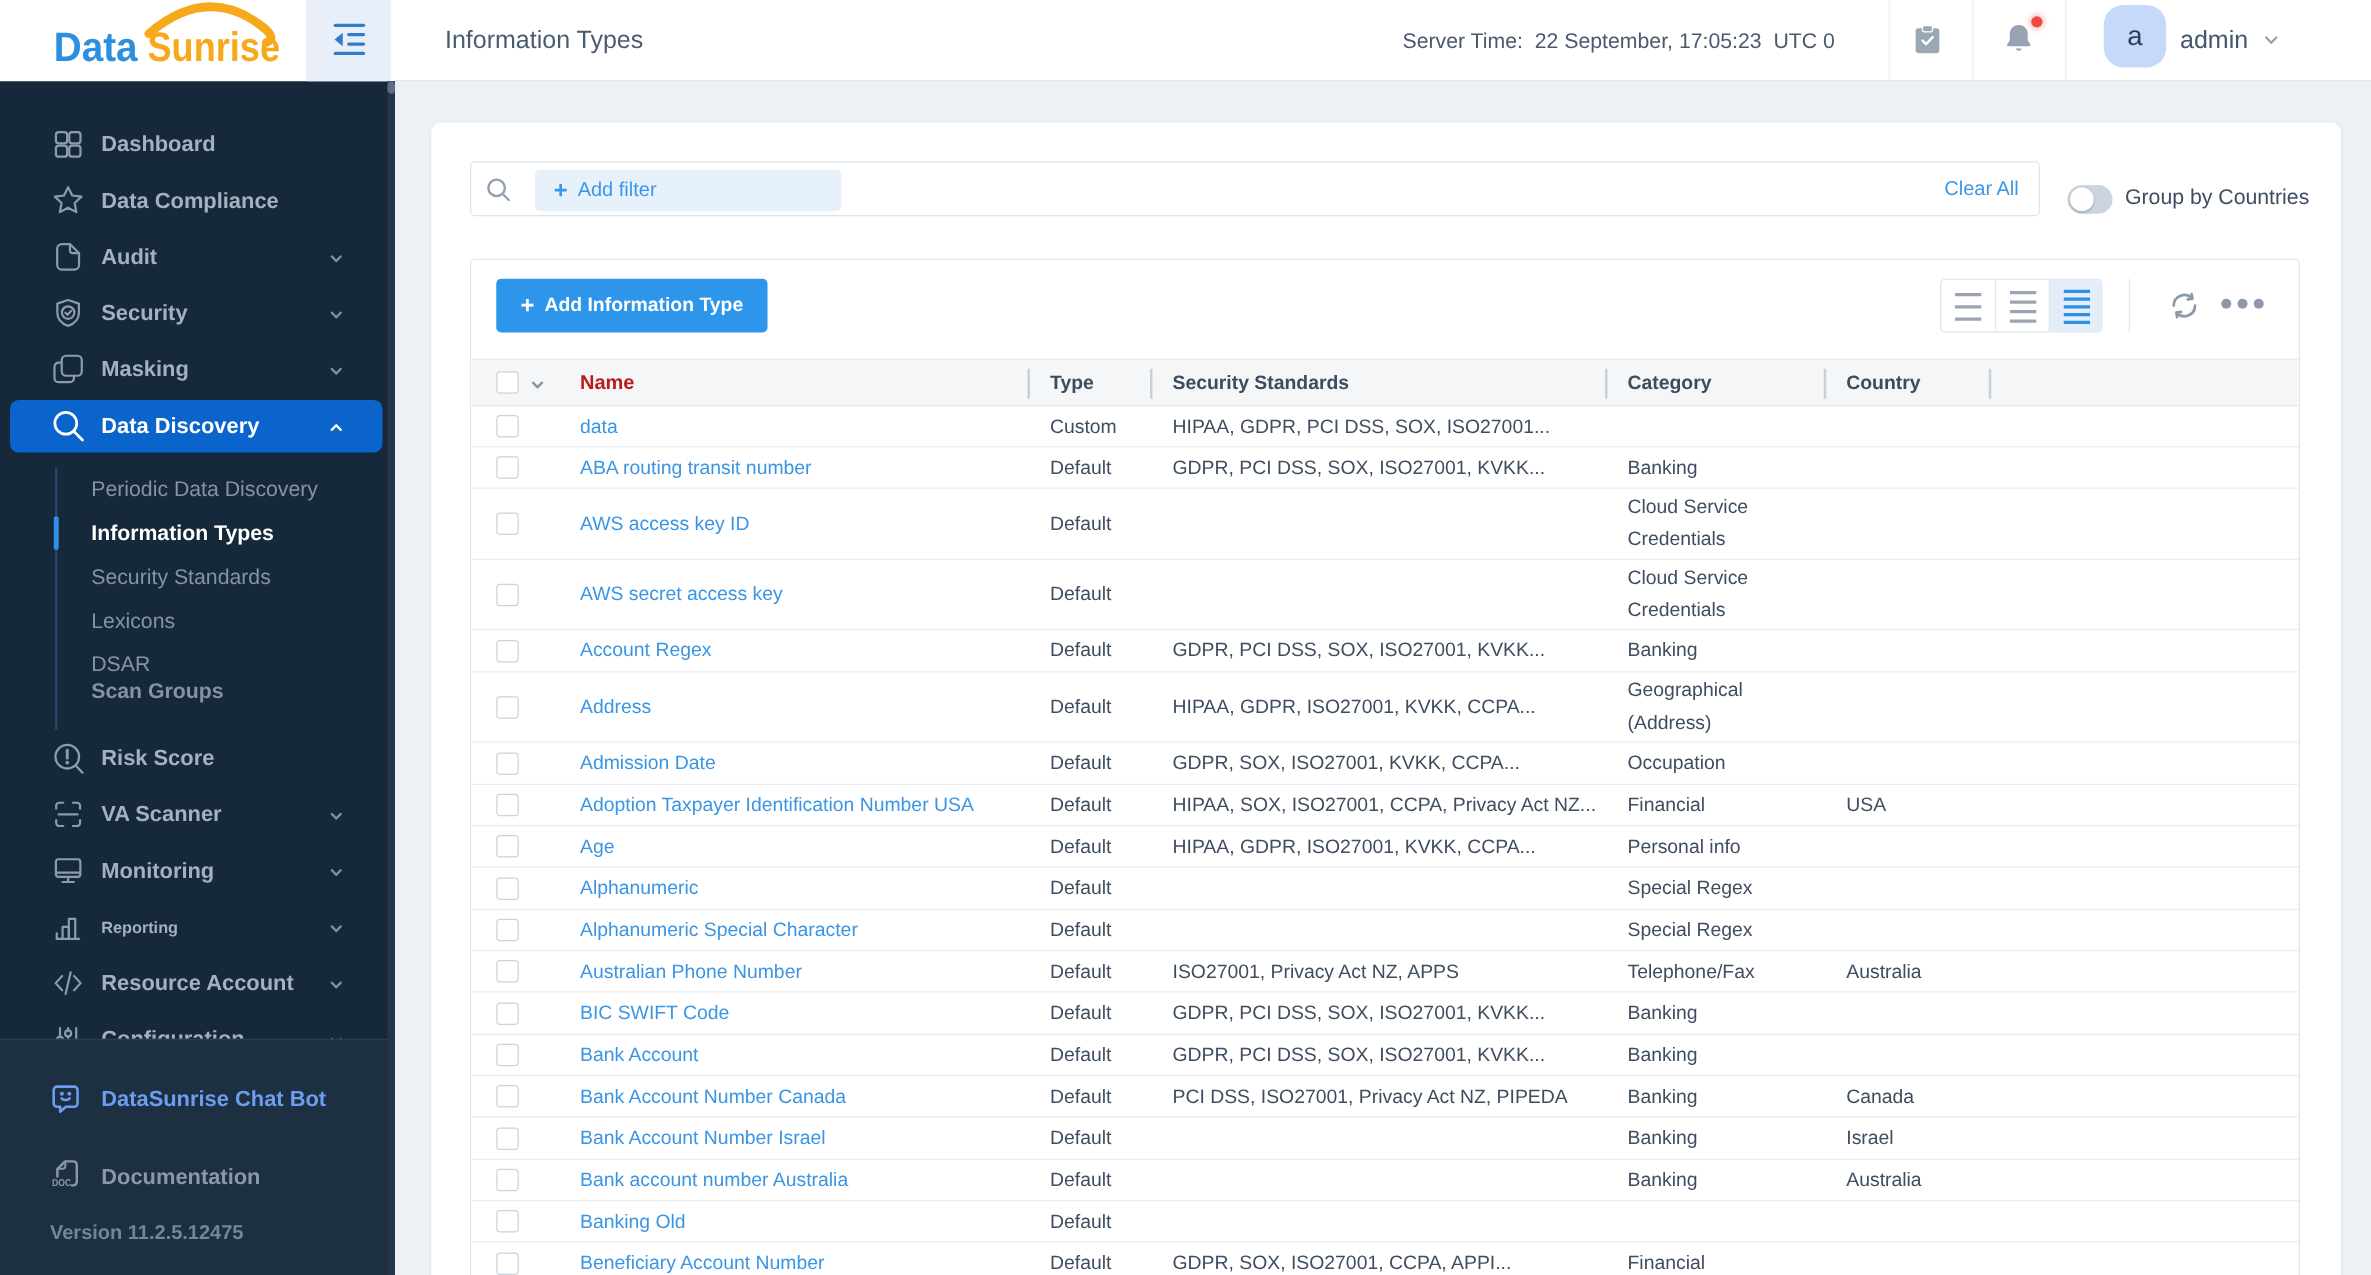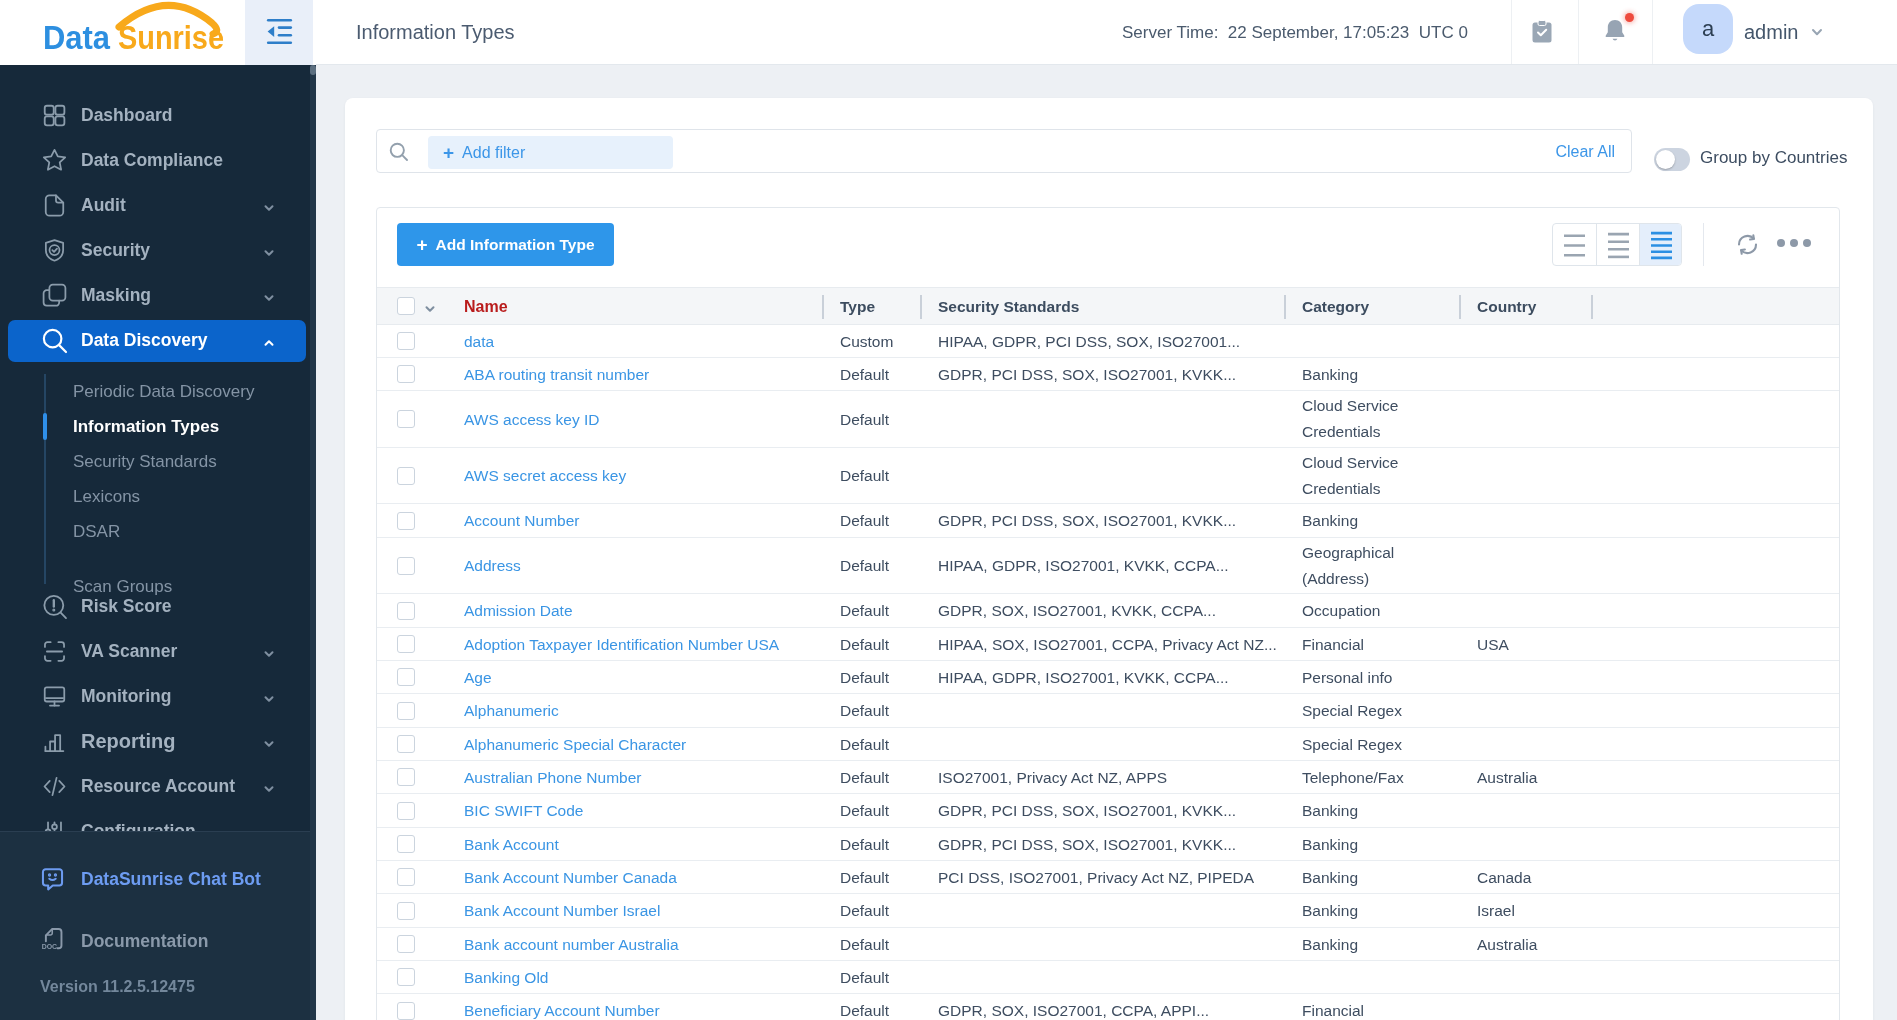--- a/index.html
+++ b/index.html
@@ -63,21 +63,21 @@
       <div style="position:absolute;left:263px;top:270px"><svg width="12" height="12" viewBox="0 0 12 12" fill="none" stroke="#fff" stroke-width="2" stroke-linecap="round" stroke-linejoin="round">
           <path d="M2.5 7.8 L6 4.2 L9.5 7.8"></path>
         </svg></div>
       <div class="abs" style="left:44px;top:309px;width:2px;height:210px;background:#254664"></div>
       <div class="abs" style="left:43px;top:348px;width:4px;height:27px;background:#2f8fe9;border-radius:2px"></div>
       <div style="position:absolute;left:73px;top:309px;height:35px;line-height:35px;font-size:17px;font-weight:400;color:#8494a5">Periodic Data Discovery</div>
       <div style="position:absolute;left:73px;top:344px;height:35px;line-height:35px;font-size:17px;font-weight:700;color:#ffffff">Information Types</div>
       <div style="position:absolute;left:73px;top:379px;height:35px;line-height:35px;font-size:17px;font-weight:400;color:#8494a5">Security Standards</div>
       <div style="position:absolute;left:73px;top:414px;height:35px;line-height:35px;font-size:17px;font-weight:400;color:#8494a5">Lexicons</div>
       <div style="position:absolute;left:73px;top:449px;height:35px;line-height:35px;font-size:17px;font-weight:400;color:#8494a5">DSAR</div>
-      <div style="position:absolute;left:73px;top:504px;height:35px;line-height:35px;font-size:17px;font-weight:400;color:#8494a5">Scan Groups</div>
+      <div style="position:absolute;left:73px;top:470px;height:35px;line-height:35px;font-size:17px;font-weight:700;color:#8494a5">Scan Groups</div>
       <div style="position:absolute;left:42px;top:529px;width:26px;height:26px"><svg width="26" height="26" viewBox="0 0 22 22" fill="none" stroke="#8b9cab" stroke-width="1.55" stroke-linecap="round" stroke-linejoin="round">
           <circle cx="10" cy="9.6" r="8"></circle>
           <path d="M16 15.9 L20.3 20.4"></path>
           <path d="M10 5.2 v5.4" stroke-width="2"></path>
           <circle cx="10" cy="13.6" r="0.5" fill="#8b9cab"></circle>
         </svg></div>
       <div style="position:absolute;left:81px;top:519px;height:45px;line-height:45px;font-size:17.5px;font-weight:700;color:#a4b2c0">Risk Score</div>
       <div style="position:absolute;left:42px;top:574px;width:26px;height:26px"><svg width="25" height="25" viewBox="0 0 22 22" fill="none" stroke="#8b9cab" stroke-width="1.55" stroke-linecap="round" stroke-linejoin="round">
           <path d="M2.6 7 V5 a2.2 2.2 0 0 1 2.2-2.2 h2.8"></path>
           <path d="M14.4 2.8 H17.2 a2.2 2.2 0 0 1 2.2 2.2 v2"></path>
@@ -98,21 +98,21 @@
       <div style="position:absolute;left:81px;top:609px;height:45px;line-height:45px;font-size:17.5px;font-weight:700;color:#a4b2c0">Monitoring</div>
       <div style="position:absolute;left:263px;top:626px"><svg width="12" height="12" viewBox="0 0 12 12" fill="none" stroke="#7f8fa0" stroke-width="2" stroke-linecap="round" stroke-linejoin="round">
           <path d="M2.5 4.2 L6 7.8 L9.5 4.2"></path>
         </svg></div>
       <div style="position:absolute;left:42px;top:664px;width:26px;height:26px"><svg width="25" height="25" viewBox="0 0 22 22" fill="none" stroke="#8b9cab" stroke-width="1.55" stroke-linecap="round" stroke-linejoin="round">
           <path d="M3 19.4 V15.6"></path>
           <path d="M7.1 19.4 V11 h4.4 v8.4"></path>
           <path d="M11.5 19.4 V5.4 h4.5 v14"></path>
           <path d="M3 19.4 h15.8"></path>
         </svg></div>
-      <div style="position:absolute;left:81px;top:654px;height:45px;line-height:45px;font-size:20px;font-weight:700;color:#a4b2c0">Reporting</div>
+      <div style="position:absolute;left:81px;top:654px;height:45px;line-height:45px;font-size:13px;font-weight:700;color:#a4b2c0">Reporting</div>
       <div style="position:absolute;left:263px;top:671px"><svg width="12" height="12" viewBox="0 0 12 12" fill="none" stroke="#7f8fa0" stroke-width="2" stroke-linecap="round" stroke-linejoin="round">
           <path d="M2.5 4.2 L6 7.8 L9.5 4.2"></path>
         </svg></div>
       <div style="position:absolute;left:42px;top:709px;width:26px;height:26px"><svg width="25" height="25" viewBox="0 0 22 22" fill="none" stroke="#8b9cab" stroke-width="1.55" stroke-linecap="round" stroke-linejoin="round">
           <path d="M6.8 6 L2.2 11 L6.8 16"></path>
           <path d="M15.2 6 L19.8 11 L15.2 16"></path>
           <path d="M12.8 3.4 L9.2 18.6"></path>
         </svg></div>
       <div style="position:absolute;left:81px;top:699px;height:45px;line-height:45px;font-size:17.5px;font-weight:700;color:#a4b2c0">Resource Account</div>
       <div style="position:absolute;left:263px;top:716px"><svg width="12" height="12" viewBox="0 0 12 12" fill="none" stroke="#7f8fa0" stroke-width="2" stroke-linecap="round" stroke-linejoin="round">
@@ -258,21 +258,21 @@
           <div class="abs" style="left:925px;top:2px;font-size:15.5px;line-height:26px;color:#3e4d60">Cloud Service<br>Credentials</div>
         </div>
         <div class="abs" style="left:0;top:240px;width:1462px;height:56px;border-bottom:1px solid #e9edf1">
           <div class="abs" style="left:20px;top:19px;width:18px;height:18px;border:1.5px solid #cbd4de;border-radius:3px;background:#fff"></div>
           <div class="abs" style="left:87px;top:0;height:56px;line-height:56px;font-size:15.5px;color:#3a95e4">AWS secret access key</div>
           <div class="abs" style="left:463px;top:0;height:56px;line-height:56px;font-size:15.5px;color:#3e4d60">Default</div>
           <div class="abs" style="left:925px;top:2px;font-size:15.5px;line-height:26px;color:#3e4d60">Cloud Service<br>Credentials</div>
         </div>
         <div class="abs" style="left:0;top:296px;width:1462px;height:34px;border-bottom:1px solid #e9edf1">
           <div class="abs" style="left:20px;top:8px;width:18px;height:18px;border:1.5px solid #cbd4de;border-radius:3px;background:#fff"></div>
-          <div class="abs" style="left:87px;top:0;height:34px;line-height:34px;font-size:15.5px;color:#3a95e4">Account Number</div>
+          <div class="abs" style="left:87px;top:0;height:34px;line-height:34px;font-size:15.5px;color:#3a95e4">Account Regex</div>
           <div class="abs" style="left:463px;top:0;height:34px;line-height:34px;font-size:15.5px;color:#3e4d60">Default</div>
           <div class="abs" style="left:561px;top:0;height:34px;line-height:34px;font-size:15.5px;color:#3e4d60">GDPR, PCI DSS, SOX, ISO27001, KVKK...</div>
           <div class="abs" style="left:925px;top:0;height:34px;line-height:34px;font-size:15.5px;color:#3e4d60">Banking</div>
         </div>
         <div class="abs" style="left:0;top:330px;width:1462px;height:56px;border-bottom:1px solid #e9edf1">
           <div class="abs" style="left:20px;top:19px;width:18px;height:18px;border:1.5px solid #cbd4de;border-radius:3px;background:#fff"></div>
           <div class="abs" style="left:87px;top:0;height:56px;line-height:56px;font-size:15.5px;color:#3a95e4">Address</div>
           <div class="abs" style="left:463px;top:0;height:56px;line-height:56px;font-size:15.5px;color:#3e4d60">Default</div>
           <div class="abs" style="left:561px;top:0;height:56px;line-height:56px;font-size:15.5px;color:#3e4d60">HIPAA, GDPR, ISO27001, KVKK, CCPA...</div>
           <div class="abs" style="left:925px;top:2px;font-size:15.5px;line-height:26px;color:#3e4d60">Geographical<br>(Address)</div>

